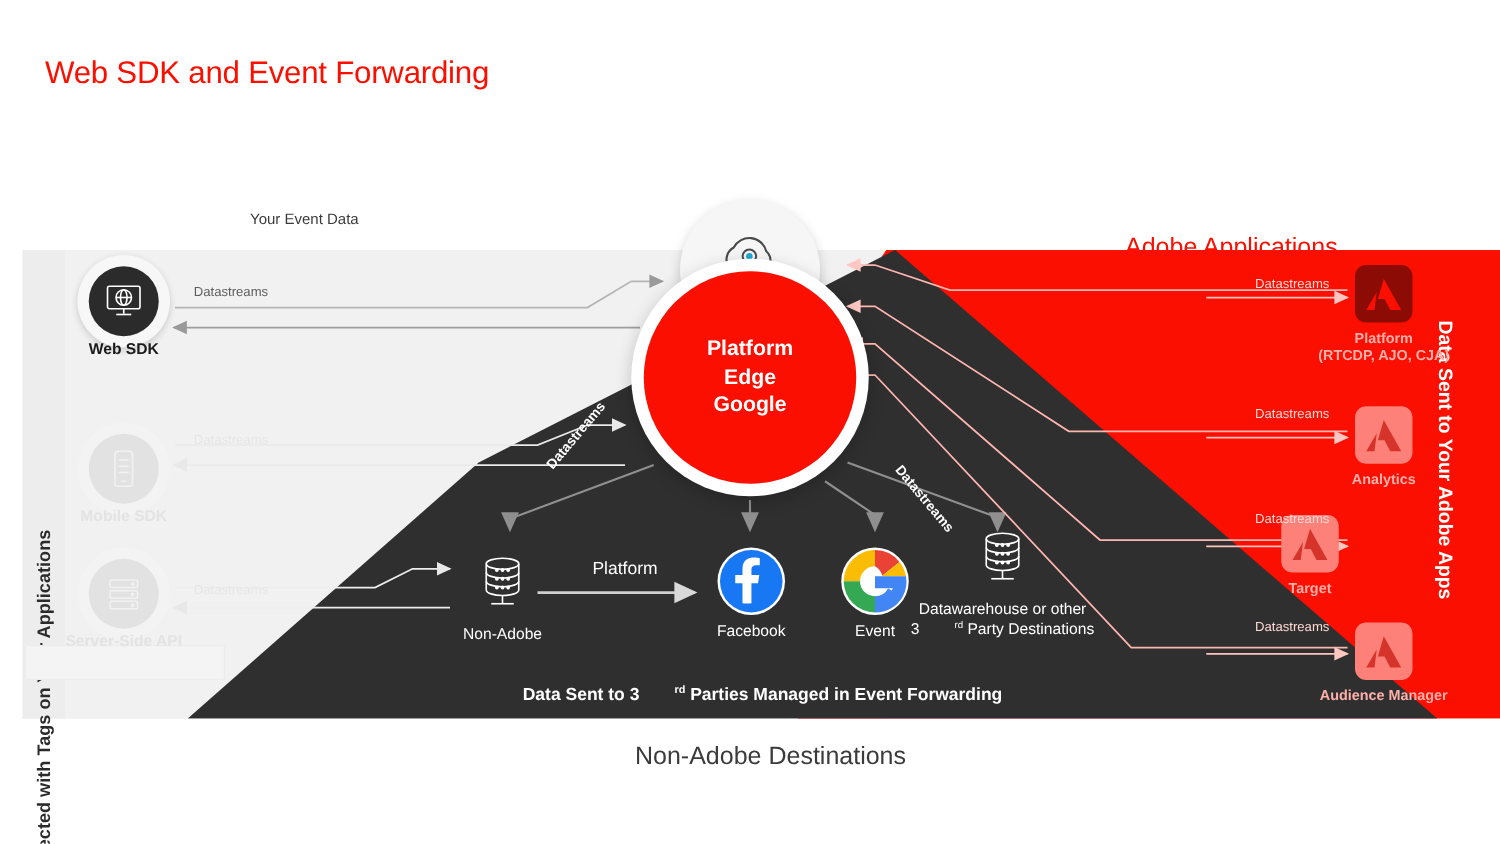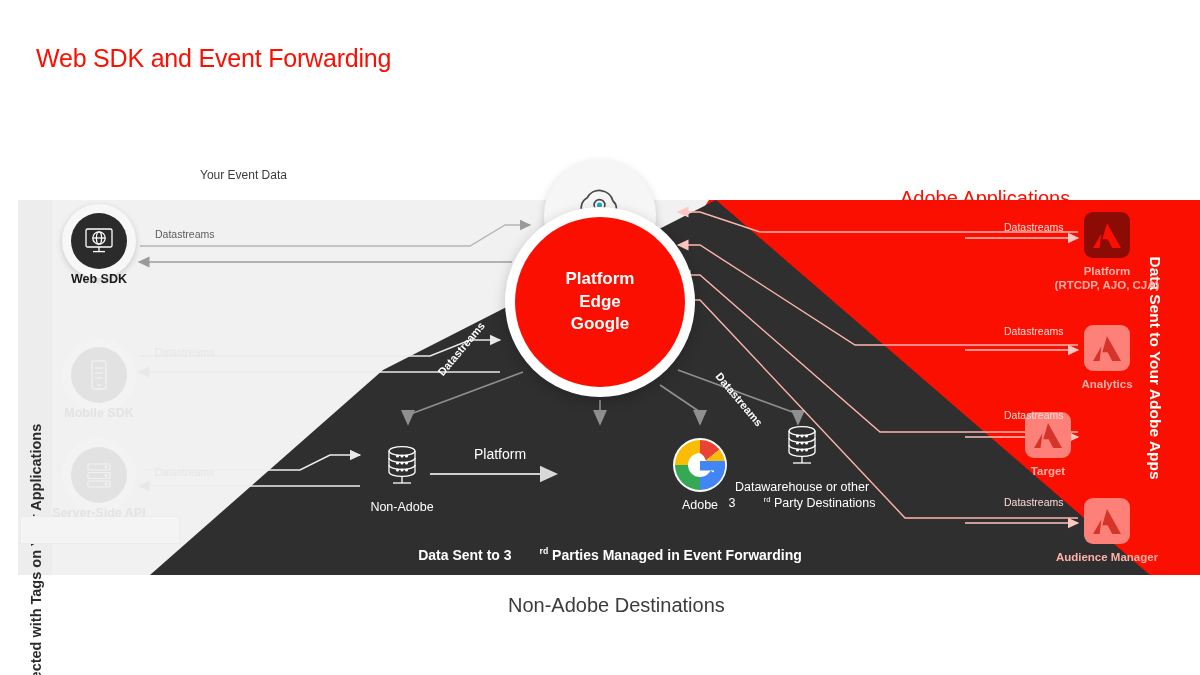--- a/index.html
+++ b/index.html
@@ -296,34 +296,44 @@
           <circle cx="20" cy="19" r="0.9" fill="#ffffff"></circle>
           <circle cx="24.5" cy="19" r="0.9" fill="#ffffff"></circle>
         <circle cx="15.5" cy="26" r="0.9" fill="#ffffff"></circle>
           <circle cx="20" cy="26" r="0.9" fill="#ffffff"></circle>
           <circle cx="24.5" cy="26" r="0.9" fill="#ffffff"></circle>
       </svg>
     </div>
     <div class="name">Non-Adobe</div>
   </div>
 
+  <div class="tp abs" style="left:521px;top:438px;">
+    <div class="glyph">
+      <svg width="56" height="56" viewBox="0 0 56 56">
+        <circle cx="28" cy="28" r="27" fill="#ffffff"></circle>
+        <circle cx="28" cy="28" r="25" fill="#1877f2"></circle>
+        <path d="M33.4,29.6 l1.05,-6.6 h-6.3 v-4.3 c0,-1.82 0.9,-3.58 3.76,-3.58 h2.9 v-5.62 s-2.63,-0.45 -5.15,-0.45 c-5.25,0 -8.68,3.18 -8.68,8.95 v5 h-5.78 v6.6 h5.78 v16 a23,23 0 0 0 7.17,0 v-16 Z" fill="#ffffff"></path>
+      </svg>
+    </div>
+    <div class="name">Facebook</div>
+  </div>
 
   <div class="tp abs" style="left:620px;top:438px;">
     <div class="glyph">
       <svg width="56" height="56" viewBox="0 0 56 56">
         <circle cx="28" cy="28" r="27" fill="#ffffff"></circle>
         <path d="M28,3 a25,25 0 0 1 19.6,9.5 L33.8,23.6 A12,12 0 0 0 28,16 Z" fill="#ea4335"></path>
         <path d="M47.6,12.5 A25,25 0 0 1 52.8,24 L34,24 a12,12 0 0 0 -0.2,-0.4 Z" fill="#fbbc05"></path>
         <path d="M3,28 A25,25 0 0 1 28,3 v13 a12,12 0 0 0 -12,12 Z" fill="#fbbc05"></path>
         <path d="M3,28 h13 a12,12 0 0 0 12,12 v13 A25,25 0 0 1 3,28 Z" fill="#34a853"></path>
         <path d="M28,53 v-13 a12,12 0 0 0 10.5,-6.2 L50,40.5 A25,25 0 0 1 28,53 Z" fill="#4285f4"></path>
         <path d="M52.8,24 H28 v9.5 h14.3 a14,14 0 0 1 -3.8,6.3 L50,40.5 A25,25 0 0 0 52.8,24 Z" fill="#4285f4"></path>
       </svg>
     </div>
-    <div class="name">Adobe</div>
+    <div class="name">Event</div>
   </div>
 
   <div class="tp abs" style="left:718px;top:420px;width:168px;">
     <div class="glyph">
       <svg width="40" height="46" viewBox="0 0 40 46" fill="none" stroke="#ffffff" stroke-width="1.3">
         <ellipse cx="20" cy="7" rx="13" ry="4.4"></ellipse>
         <path d="M7,7 v7 a13,4.4 0 0 0 26,0 v-7"></path>
         <path d="M7,14 v7 a13,4.4 0 0 0 26,0 v-7"></path>
         <path d="M7,21 v7 a13,4.4 0 0 0 26,0 v-7"></path>
         <line x1="20" y1="32.4" x2="20" y2="39"></line>

